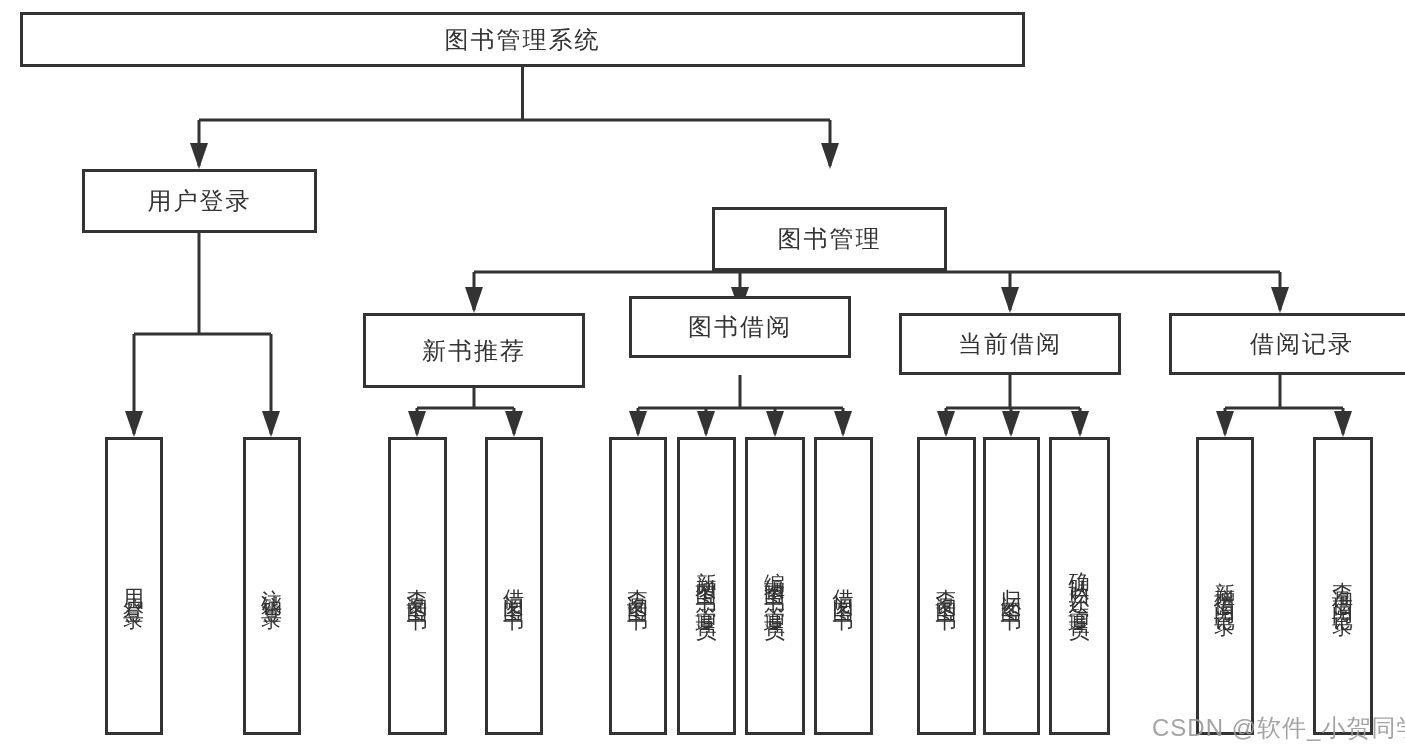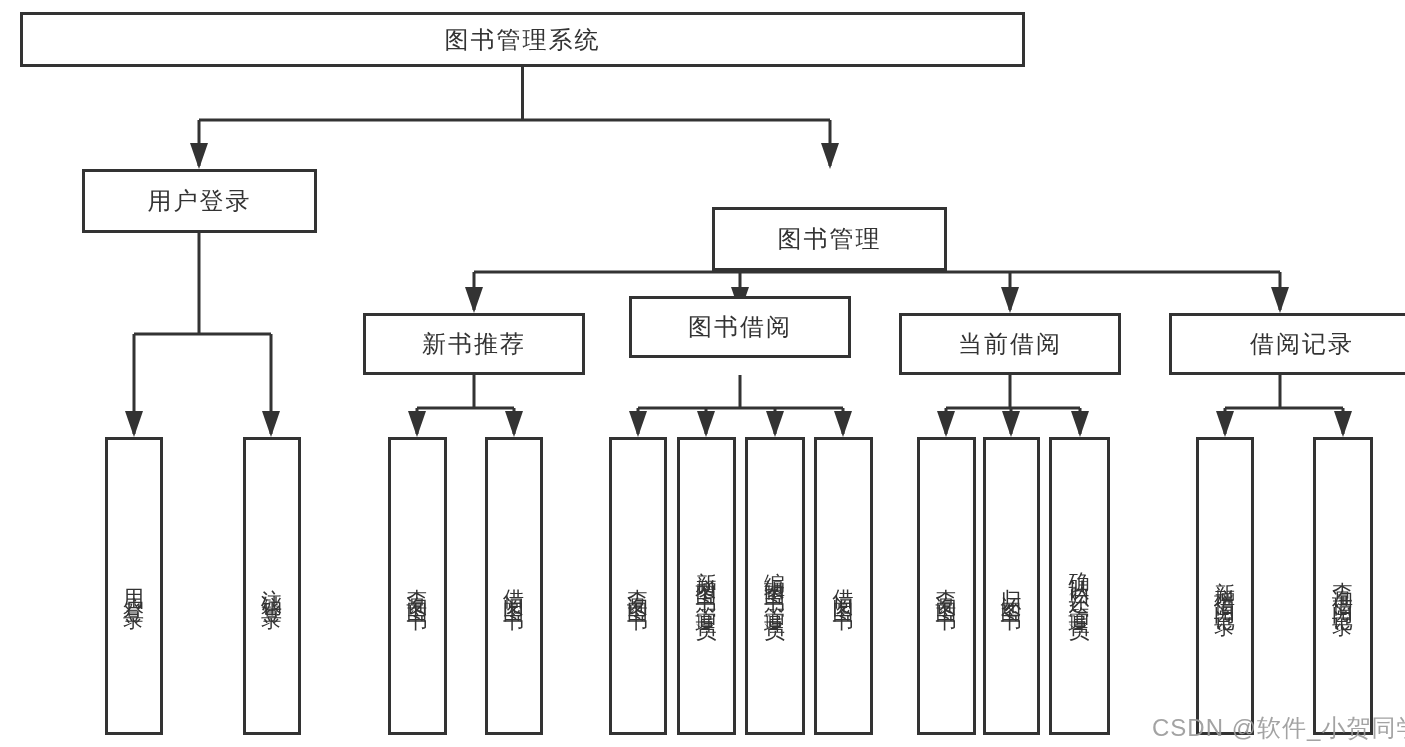--- a/index.html
+++ b/index.html
@@ -107,21 +107,21 @@
     <span>图书管理系统</span>
   </div>
 
   <div class="node" style="left:82px; top:169px; width:235px; height:64px;">
     <span>用户登录</span>
   </div>
   <div class="node" style="left:712px; top:169px; width:235px; height:64px;margin-top:38px;">
     <span>图书管理</span>
   </div>
 
-  <div class="node" style="left:363px; top:313px; width:222px; height:62px;">
+  <div class="node" style="left:363px; top:313px; width:222px; height:75px;">
     <span>新书推荐</span>
   </div>
   <div class="node" style="left:629px; top:296px; width:222px; height:62px;">
     <span>图书借阅</span>
   </div>
   <div class="node" style="left:899px; top:313px; width:222px; height:62px;text-align:center;">
     <span>当前借阅</span>
   </div>
   <div class="node" style="left:1169px; top:313px; width:266px; height:62px;">
     <span>借阅记录</span>

